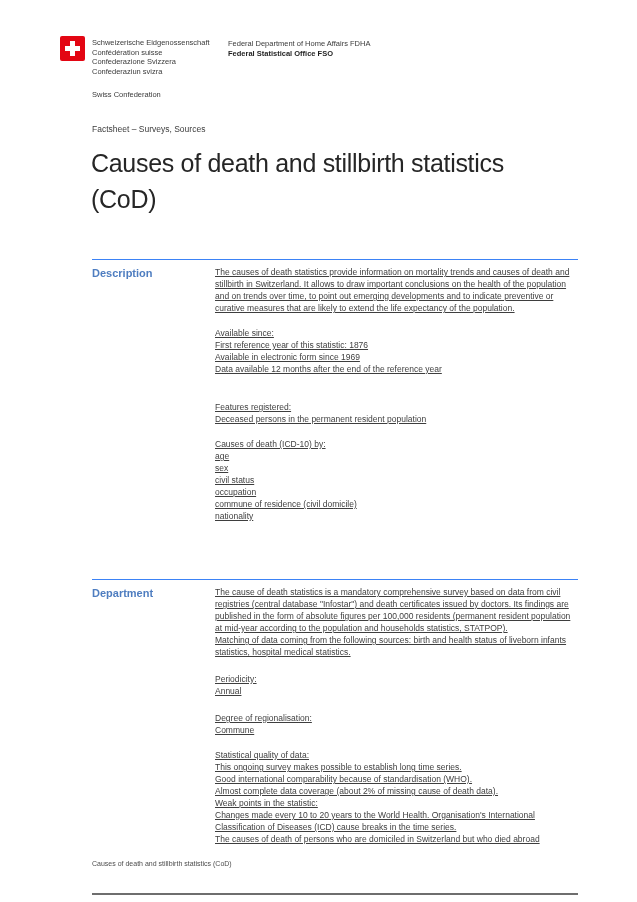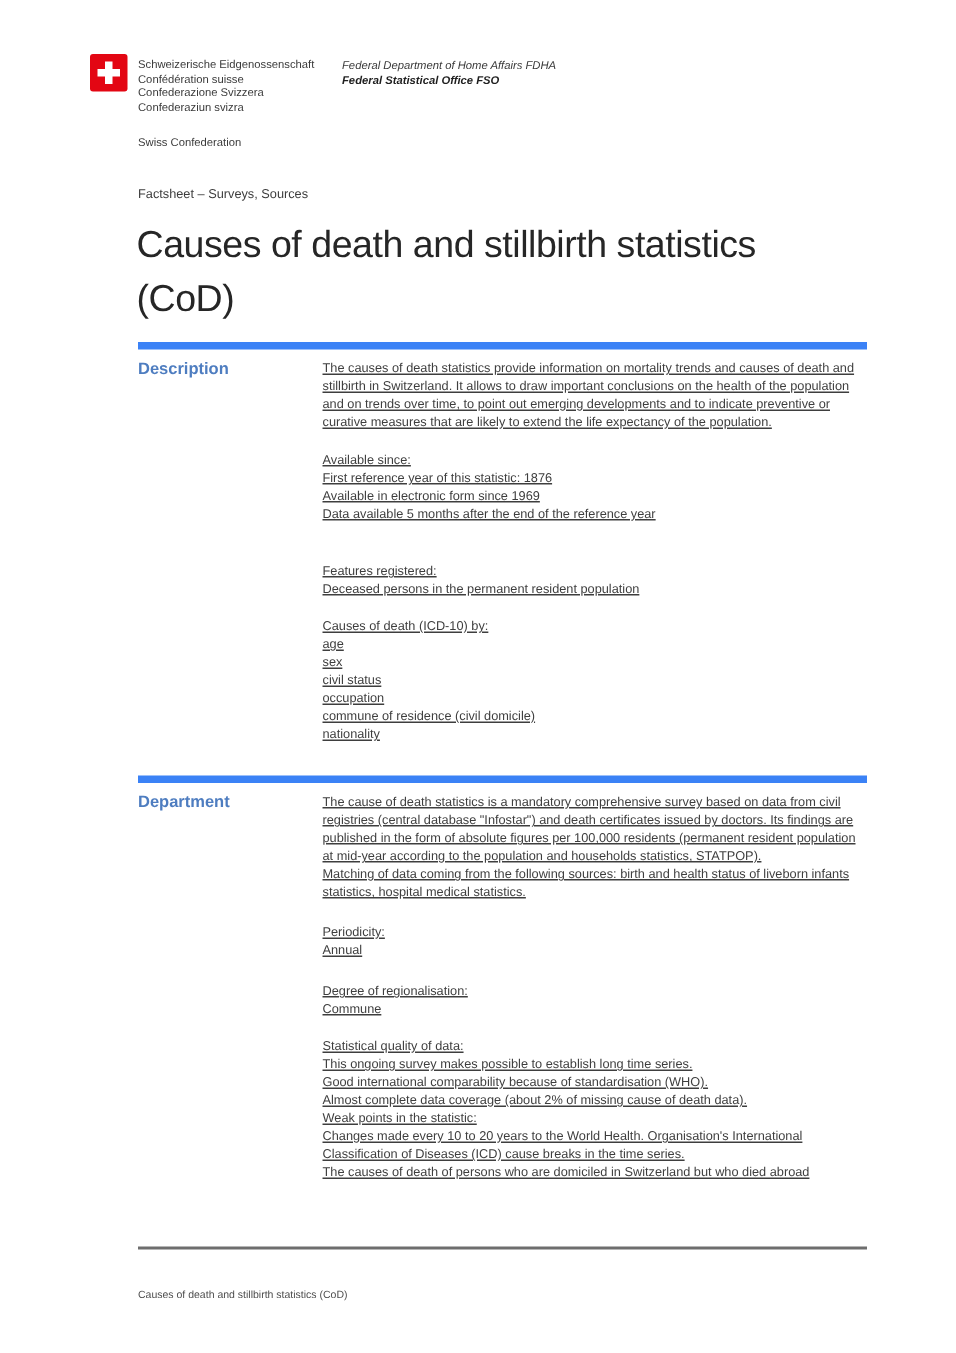--- a/index.html
+++ b/index.html
@@ -28,21 +28,21 @@
     background: #ffffff;
   }
   .flag::after {
     content: ""; position: absolute;
     left: 5px; top: 10px; width: 15px; height: 5px;
     background: #ffffff;
   }
   .wordmark { position: absolute; left: 32px; top: 2px; }
   .wm-line { font-size: 7.5px; line-height: 9.7px; color: #3a3a3a; }
   .wm-en   { font-size: 7.5px; line-height: 9.7px; color: #3a3a3a; margin-top: 13px; }
-  .dept { position: absolute; left: 168px; top: 3px; font-style: italic; }
+  .dept { position: absolute; left: 168px; top: 3px; }
   .dept-line   { font-size: 7.5px; line-height: 10px; color: #3a3a3a; }
   .office-line { font-size: 7.5px; line-height: 10px; color: #1f1f1f; font-weight: bold; }
 
   
   .breadcrumb {
     position: absolute; left: 92px; top: 124px;
     font-size: 8.5px; color: #3c3c3c;
   }
   .doc-title {
     position: absolute; left: 91px; top: 128px;
@@ -50,22 +50,23 @@
     font-size: 25px; line-height: 36px; letter-spacing: -0.3px;
     color: #262626; font-weight: 400;
     white-space: pre-line;
   }
 
   
   .content { position: absolute; left: 92px; top: 228px; width: 486px; }
   .section {
     display: grid;
     grid-template-columns: 123px 1fr;
-    border-top: 5px solid #3b82f6;
+    border-top: 1px solid #3b82f6;
     padding-top: 6px;
+    margin-top: 31px;
   }
   .section-description { min-height: 289px; }
   .section-methodology { min-height: 314px; }
   .sec-label {
     font-size: 11px; font-weight: bold;
     color: var(--accent, #4e7dc0);
     padding-top: 1px;
   }
   .sec-text { padding-right: 2px; }
   .para {
@@ -112,21 +113,21 @@
 
   <main class="content">
 
     <section class="section section-description">
       <div class="sec-label">Description</div>
       <div class="sec-text">
         <p class="para gap-s">The causes of death statistics provide information on mortality trends and causes of death and stillbirth in Switzerland. It allows to draw important conclusions on the health of the population and on trends over time, to point out emerging developments and to indicate preventive or curative measures that are likely to extend the life expectancy of the population.</p>
         <p class="para gap-l">Available since:
 First reference year of this statistic: 1876
 Available in electronic form since 1969
-Data available 5 months after the end of the reference year</p>
+Data available 12 months after the end of the reference year</p>
         <p class="para gap-s">Features registered:
 Deceased persons in the permanent resident population</p>
         <p class="para">Causes of death (ICD-10) by:
 age
 sex
 civil status
 occupation
 commune of residence (civil domicile)
 nationality</p>
       </div>

